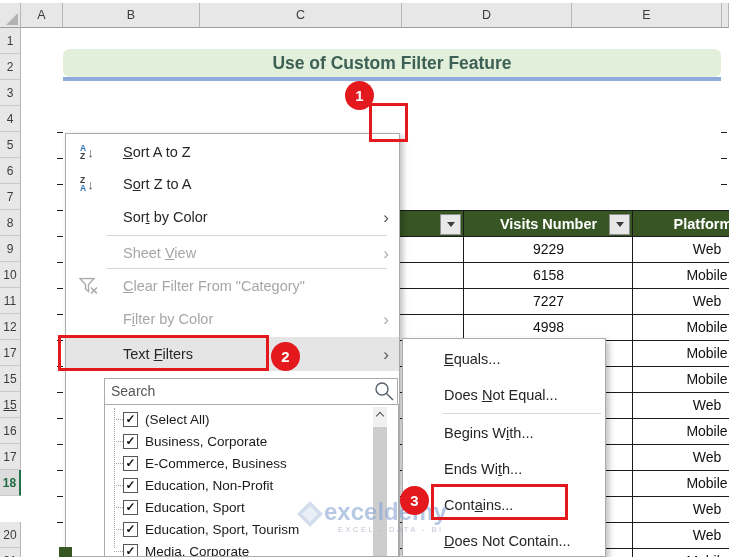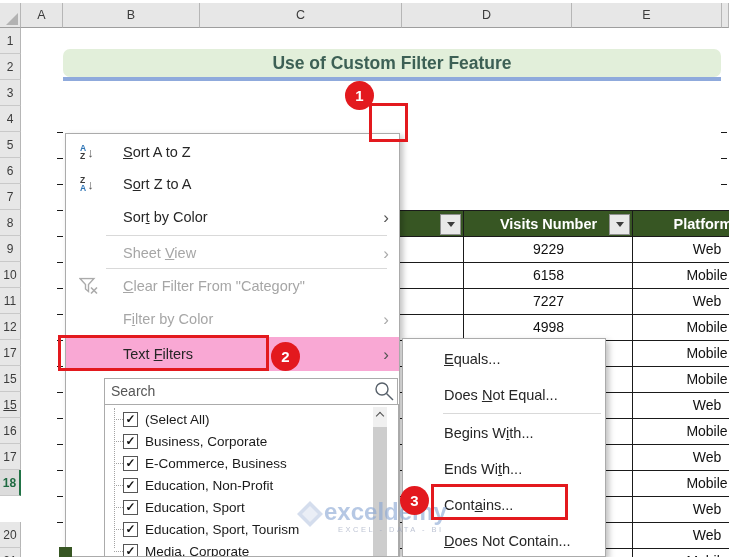--- a/index.html
+++ b/index.html
@@ -34,21 +34,21 @@
          font-size:14px;text-align:center;line-height:25px;color:#111;}
   .tick{position:absolute;height:1px;width:6px;background:#1a1a1a;}
   
   #menu{left:65px;top:133px;width:335px;height:424px;background:#fff;border:1px solid #ABABAB;
         box-sizing:border-box;box-shadow:3px 3px 6px rgba(0,0,0,.25);z-index:20;}
   .mitem{position:absolute;left:0;width:100%;font-size:14.5px;color:#262626;display:flex;align-items:center;}
   .mitem.dis{color:#A6A6A6;}
   .mitem .lbl{position:absolute;left:57px;white-space:nowrap;}
   .mitem .chev{position:absolute;right:10px;font-size:17px;color:#555;line-height:1;}
   .mitem.dis .chev{color:#ABABAB;}
-  .mitem.hl{background:#f9a8d4;}
+  .mitem.hl{background:#e5e5e5;}
   .msep{position:absolute;left:40px;right:12px;height:1px;background:#D9D9D9;}
   .sorticon{position:absolute;left:14px;display:flex;align-items:center;gap:1px;}
   .sorticon .st{display:flex;flex-direction:column;font-size:8.5px;font-weight:bold;line-height:8px;}
   .sorticon .arr{font-size:13px;color:#555;line-height:1;}
   .blue{color:#2E74B5;} .dk{color:#3a3a3a;}
   #searchbox{position:absolute;left:38px;top:244px;width:294px;height:35px;border:1px solid #ABABAB;
         background:#fff;box-sizing:border-box;}
   #searchbox input{position:absolute;left:4px;top:1px;width:255px;height:20px;border:none;outline:none;
         font-family:"Liberation Sans",sans-serif;font-size:14px;color:#333;background:transparent;}
   #searchbox input::placeholder{color:#555;opacity:1;}

